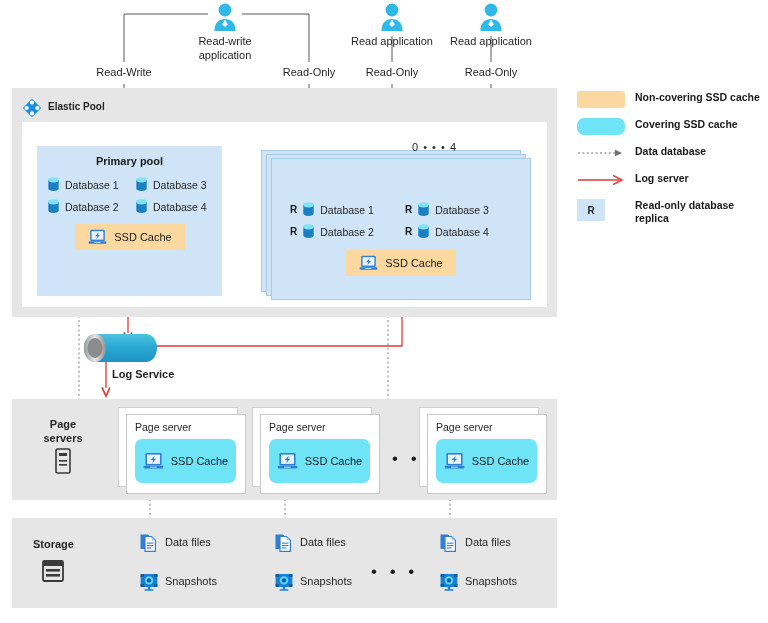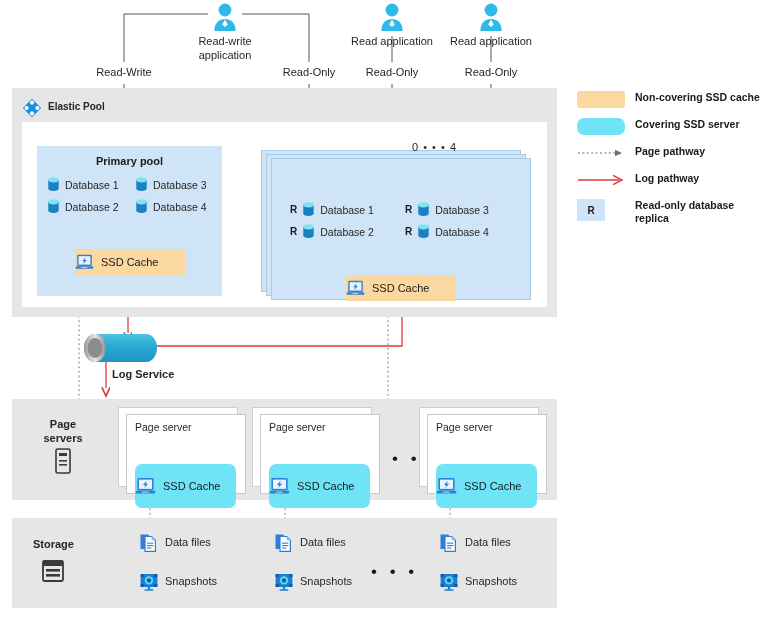--- a/index.html
+++ b/index.html
@@ -27,22 +27,22 @@
 
   .pool{background:#cfe4f7;}
   .pool-title{font-size:11px;font-weight:bold;text-align:center;color:#1a1a1a;}
 
   .stackcard{background:#cfe4f7;border:1px solid #a8cbe8;}
 
   .db-row{display:flex;align-items:center;gap:5px;font-size:10.5px;color:#262626;}
   .rbadge{font-size:10px;font-weight:bold;color:#1a1a1a;}
 
   .ssd{
-    display:flex;align-items:center;gap:7px;
-    font-size:11px;color:#1a1a1a;margin-top:25px;
+    display:flex;align-items:center;justify-content:center;gap:7px;
+    font-size:11px;color:#1a1a1a;
   }
   .ssd-amber{background:#fbd89f;}
   .ssd-cyan{background:#6fe4f7;border-radius:7px;}
 
   
   .ps-shadow{background:#ffffff;border:1px solid #d0d0d0;}
   .ps-card{background:#ffffff;border:1px solid #c8c8c8;}
   .ps-title{font-size:10.5px;color:#262626;}
 
   .dots{font-size:17px;letter-spacing:4px;color:#1a1a1a;line-height:1;}
@@ -495,41 +495,41 @@
       <div class="legend-key">
           <div class="sw-amber"></div>
         </div>
       <div class="legend-txt">Non-covering SSD cache</div>
     </div>
 
     <div class="legend-row">
       <div class="legend-key">
           <div class="sw-cyan"></div>
         </div>
-      <div class="legend-txt">Covering SSD server</div>
+      <div class="legend-txt">Covering SSD cache</div>
     </div>
 
     <div class="legend-row">
       <div class="legend-key">
         <svg width="48" height="10" viewBox="0 0 48 10">
             <line x1="1" y1="5" x2="38" y2="5" stroke="#707070" stroke-width="1.2" stroke-dasharray="2,2.4"></line>
             <path d="M38,1.8 L45,5 L38,8.2 z" fill="#707070"></path>
           </svg>
       </div>
-      <div class="legend-txt">Page pathway</div>
+      <div class="legend-txt">Data database</div>
     </div>
 
     <div class="legend-row">
       <div class="legend-key">
         <svg width="48" height="12" viewBox="0 0 48 12">
             <line x1="1" y1="6" x2="42" y2="6" stroke="#e03a3a" stroke-width="1.3"></line>
             <path d="M36,1.4 L45,6 L36,10.6" fill="none" stroke="#e03a3a" stroke-width="1.5"></path>
           </svg>
       </div>
-      <div class="legend-txt">Log pathway</div>
+      <div class="legend-txt">Log server</div>
     </div>
 
 
     <div class="legend-row">
       <div class="legend-key" style="height:22px;">
         <div class="sw-rbox">R</div>
       </div>
       <div class="legend-txt">
         <div>Read-only database</div>
         <div>replica</div>

